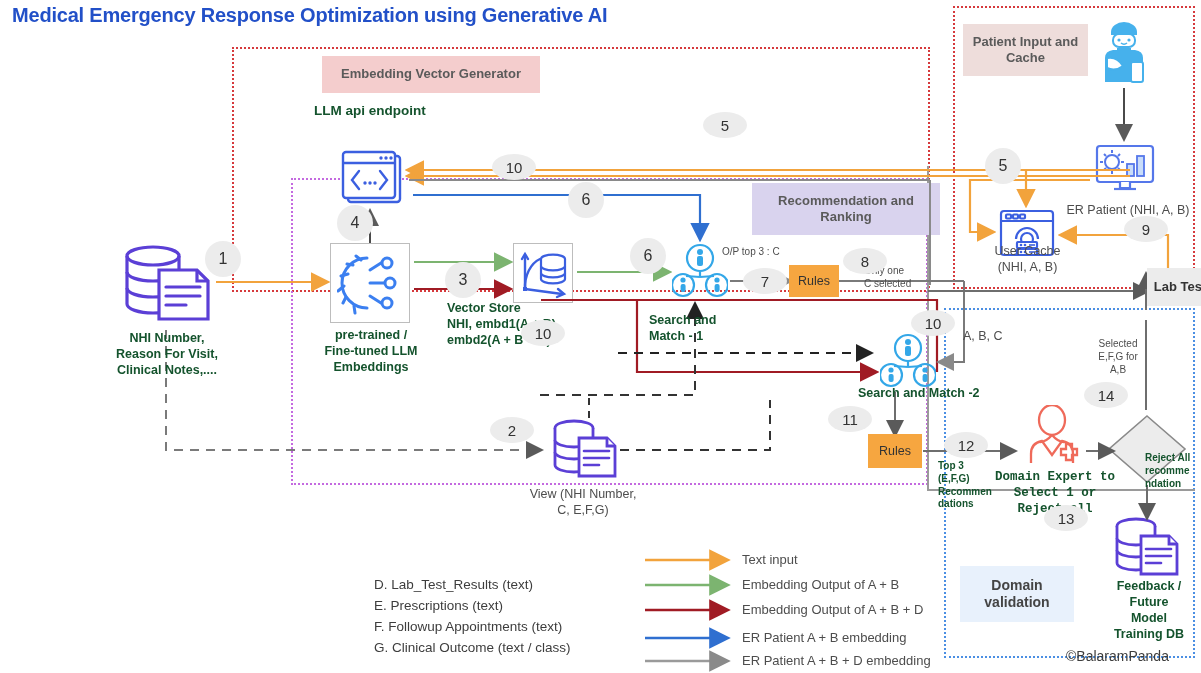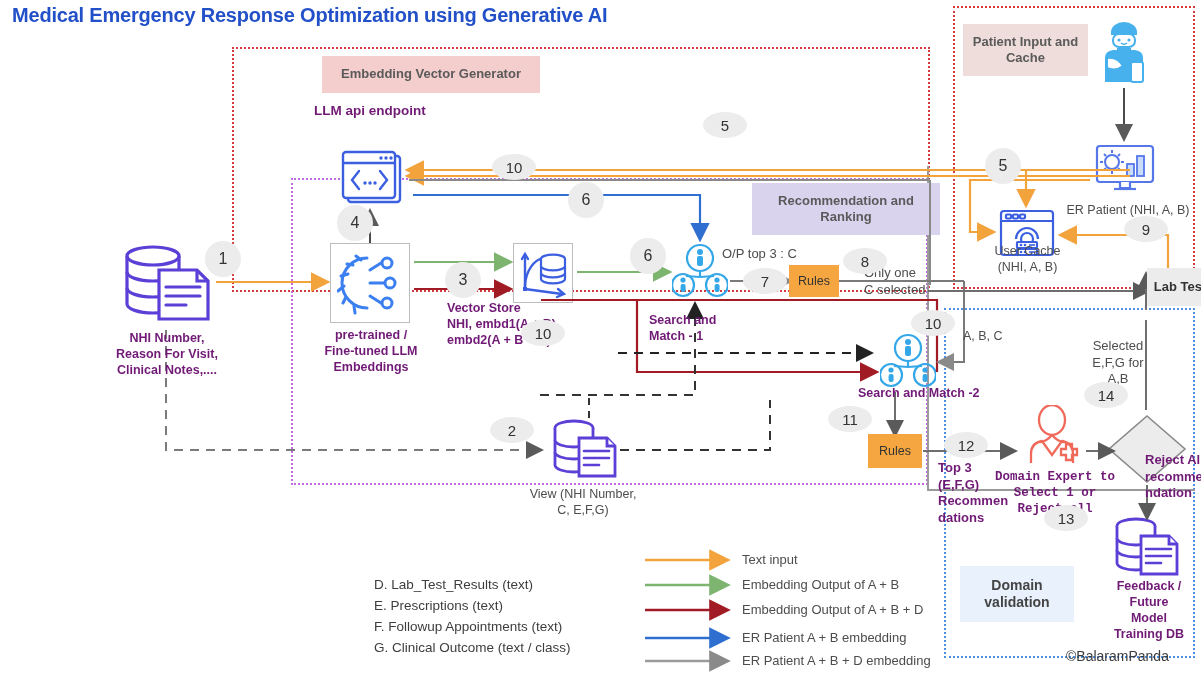--- a/index.html
+++ b/index.html
@@ -19,23 +19,23 @@
   .zone-gray{border:2px solid #9a9a9a;}
 
   .hdrbox{position:absolute;box-sizing:border-box;display:flex;align-items:center;
           justify-content:center;text-align:center;font-weight:bold;color:#5a5a5a;font-size:13px;line-height:1.25;}
   .hdr-pink{background:#f4cdcd;}
   .hdr-pink2{background:#eedddb;}
   .hdr-violet{background:#d9d3ee;}
   .hdr-lblue{background:#e8f1fc;color:#444;}
 
   .lbl{position:absolute;color:#4d4d4d;font-size:12.5px;line-height:1.28;text-align:center;white-space:pre-line;}
-  .lbl-b{font-weight:bold;color:#701a75;}
+  .lbl-b{font-weight:bold;color:#14532d;}
   .lbl-l{text-align:left;}
-  .lbl-sm{font-size:13px;}
+  .lbl-sm{font-size:10px;}
 
   .step{position:absolute;width:44px;height:26px;border-radius:50%/50%;background:#ececec;
         color:#333;font-size:15px;display:flex;align-items:center;justify-content:center;}
   .step.big{width:36px;height:36px;border-radius:50%;font-size:16px;}
 
   .rules{position:absolute;background:#f6a640;color:#333;font-size:12.5px;
          display:flex;align-items:center;justify-content:center;}
 
   .iconbox{position:absolute;box-sizing:border-box;border:1px solid #bdbdbd;background:#fff;
            display:flex;align-items:center;justify-content:center;}

